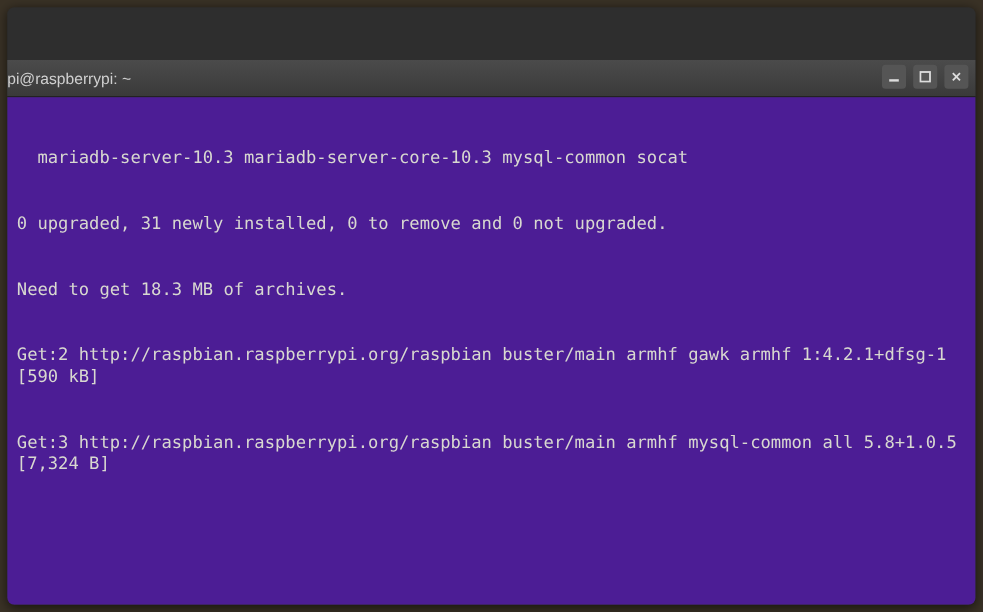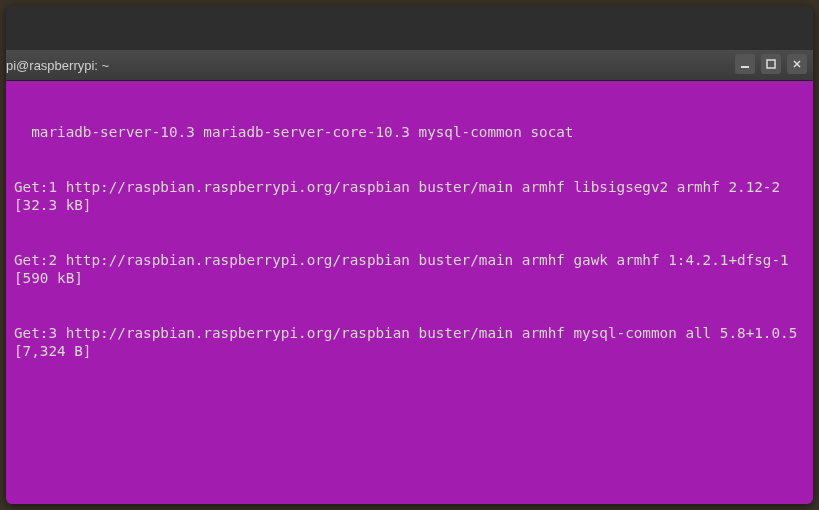--- a/index.html
+++ b/index.html
@@ -55,21 +55,21 @@
     align-items: center;
     justify-content: center;
     color: #ddd;
     font-size: 12px;
     line-height: 1;
     cursor: pointer;
   }
   .tb-btn svg { display:block; }
   .terminal {
     flex: 1;
-    background: #a21caf;
+    background: #4c1d95;
     padding: 6px 8px 4px 8px;
     color: #d8d8d0;
     font-size: 14.3px;
     line-height: 18.2px;
     white-space: pre-wrap;
     word-break: break-all;
     overflow: hidden;
     position: relative;
   }
   .line { display:block; }
@@ -97,21 +97,22 @@
         <svg width="10" height="10" viewBox="0 0 10 10">
             <line x1="2" y1="2" x2="8" y2="8" stroke="#ddd" stroke-width="1.5"></line>
             <line x1="8" y1="2" x2="2" y2="8" stroke="#ddd" stroke-width="1.5"></line>
           </svg>
       </div>
     </div>
   </div>
 
   <div class="terminal">
     <span class="line indent">mariadb-server-10.3 mariadb-server-core-10.3 mysql-common socat</span>
-    <span class="line">Get:1 http://raspbian.raspberrypi.org/raspbian buster/main armhf libsigsegv2 armhf 2.12-2 [32.3 kB]</span>
+    <span class="line">0 upgraded, 31 newly installed, 0 to remove and 0 not upgraded.</span>
+    <span class="line">Need to get 18.3 MB of archives.</span>
     <span class="line">Get:2 http://raspbian.raspberrypi.org/raspbian buster/main armhf gawk armhf 1:4.2.1+dfsg-1 [590 kB]</span>
     <span class="line">Get:3 http://raspbian.raspberrypi.org/raspbian buster/main armhf mysql-common all 5.8+1.0.5 [7,324 B]</span>
     
     
     
     
     
     
     
   </div>

